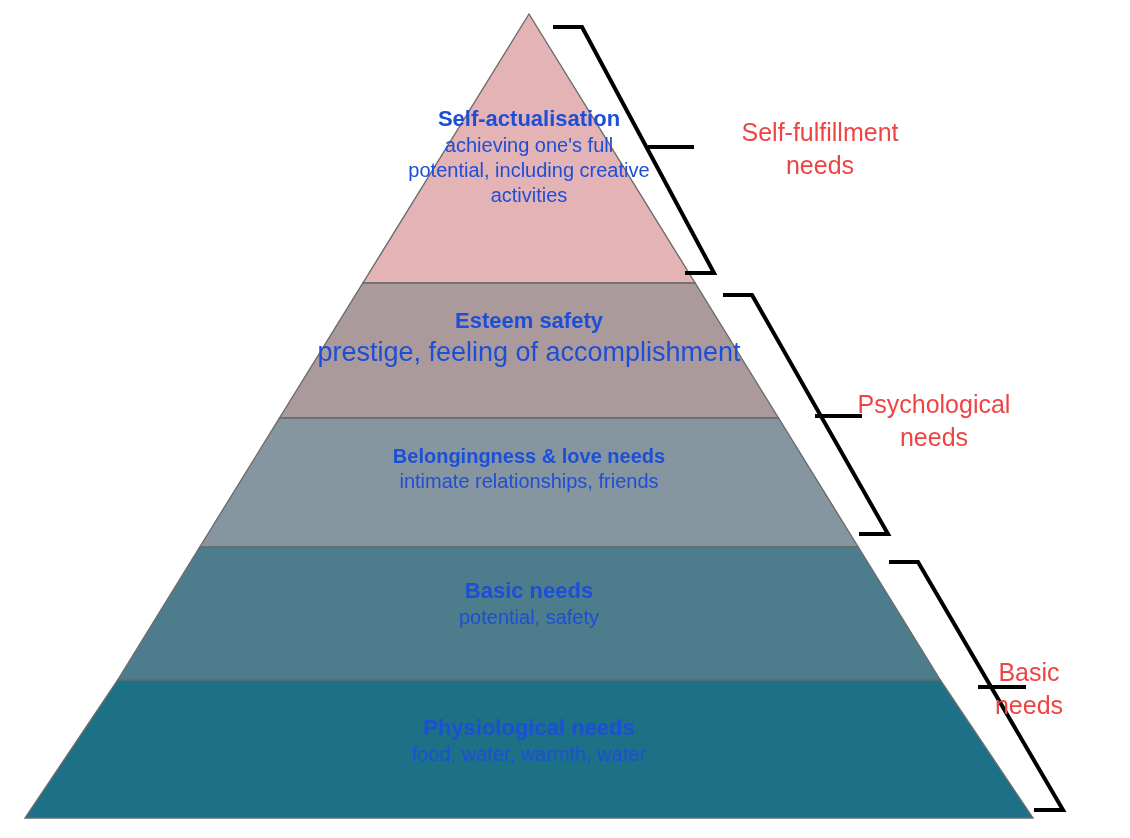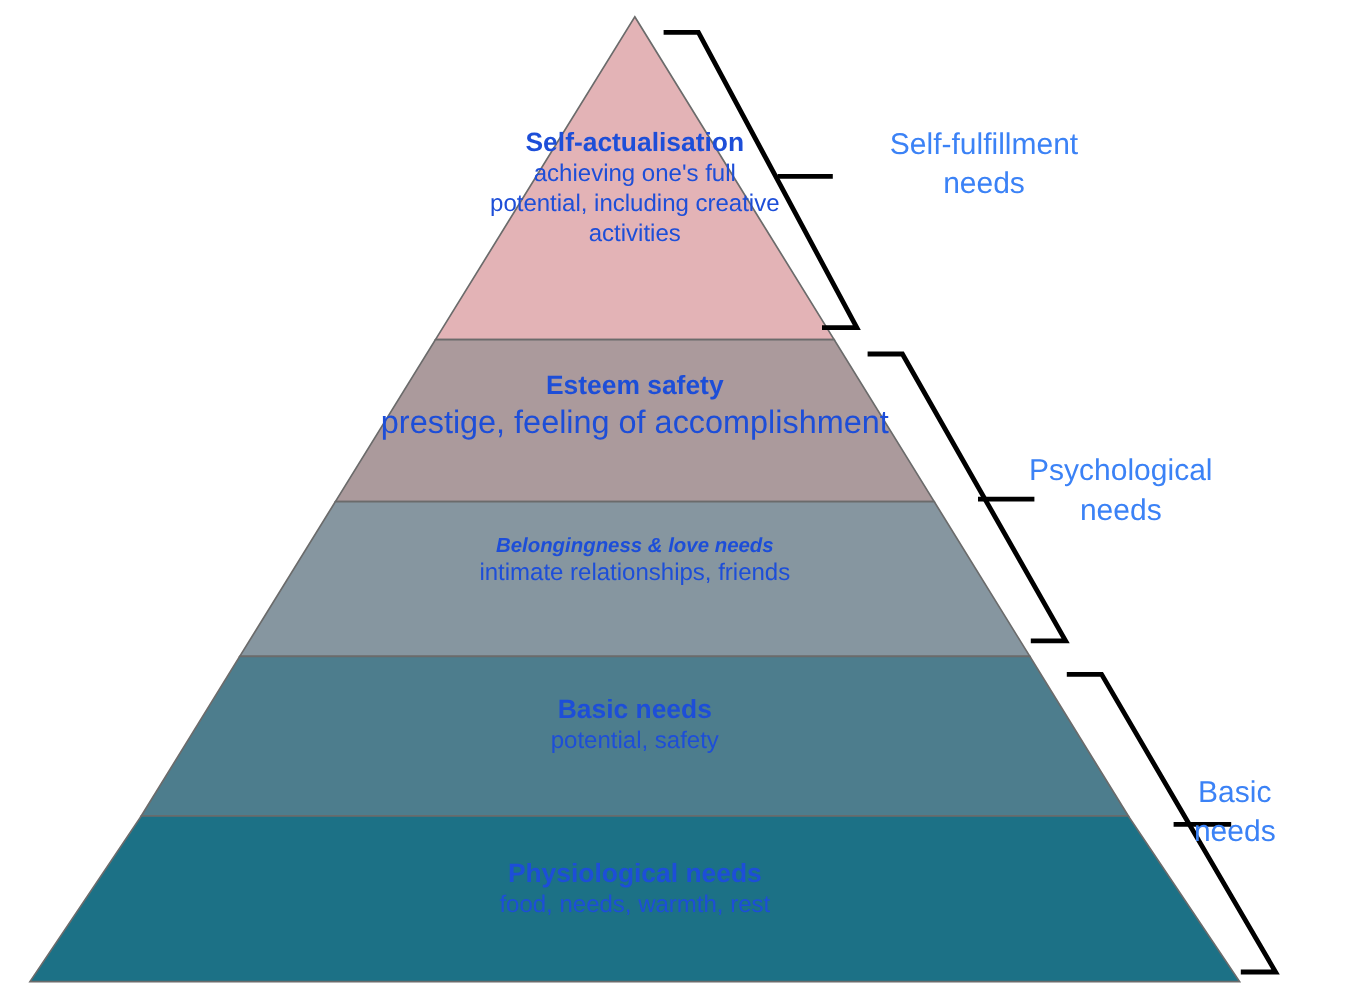--- a/index.html
+++ b/index.html
@@ -64,21 +64,21 @@
     width: 460px;
   }
   #tier-text-2 .tier-title { font-size: 22px; }
   #tier-text-2 .tier-desc  { font-size: 27px; }
   
   #tier-text-3 {
     left: 259px;
     top: 444px;
     width: 540px;
   }
-  #tier-text-3 .tier-title { font-size: 17px; font-style: italic; }
+  #tier-text-3 .tier-title { font-size: 20px; }
   #tier-text-3 .tier-desc  { font-size: 20px; }
   
   #tier-text-4 {
     left: 229px;
     top: 577px;
     width: 600px;
   }
   #tier-text-4 .tier-title { font-size: 22px; }
   #tier-text-4 .tier-desc  { font-size: 20px; }
   
@@ -86,25 +86,26 @@
     left: 179px;
     top: 702px;
     width: 700px;
     margin-top: 12px;
   }
   #tier-text-5 .tier-title { font-size: 22px; }
   #tier-text-5 .tier-desc  { font-size: 20px; }
 
   .group-label {
     position: absolute;
-    color: #3b82f6;
+    color: #ef4444;
     font-size: 25px;
     line-height: 1.3;
     text-align: center;
     white-space: pre-line;
+    margin-top: 12px;
   }
   #group-label-1 { left: 686px; top: 104px; width: 268px; }
   #group-label-2 { left: 800px; top: 376px; width: 268px; }
   #group-label-3 { left: 934px; top: 644px; width: 190px; }
 </style>
 </head>
 <body>
 
 <div id="diagram">
 
@@ -146,21 +147,21 @@
     <div class="tier-desc">intimate relationships, friends</div>
   </div>
 
   <div class="tier-text" id="tier-text-4">
     <div class="tier-title">Basic needs</div>
     <div class="tier-desc">potential, safety</div>
   </div>
 
   <div class="tier-text" id="tier-text-5">
     <div class="tier-title">Physiological needs</div>
-    <div class="tier-desc">food, needs, warmth, rest</div>
+    <div class="tier-desc">food, water, warmth, water</div>
   </div>
 
   <div class="group-label" id="group-label-1">Self-fulfillment
 needs</div>
   <div class="group-label" id="group-label-2">Psychological
 needs</div>
   <div class="group-label" id="group-label-3">Basic
 needs</div>
 
 </div>

